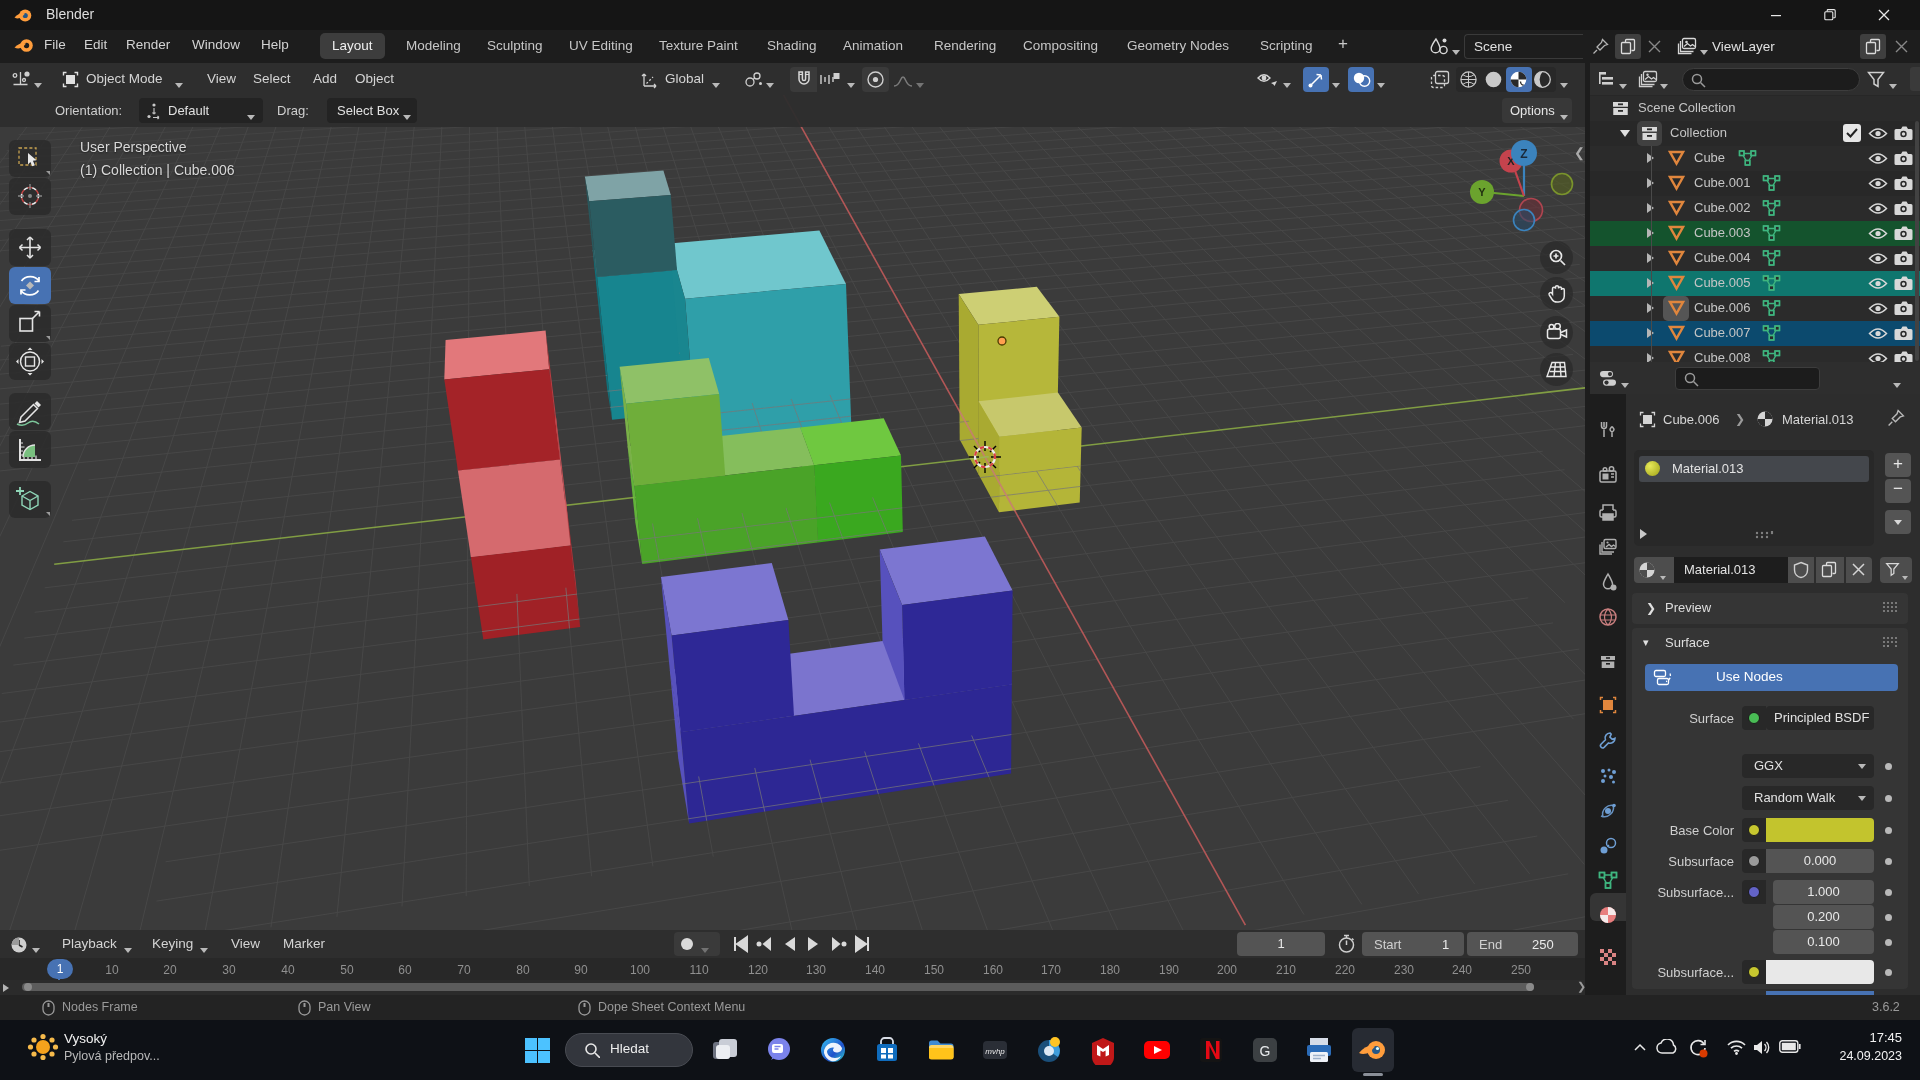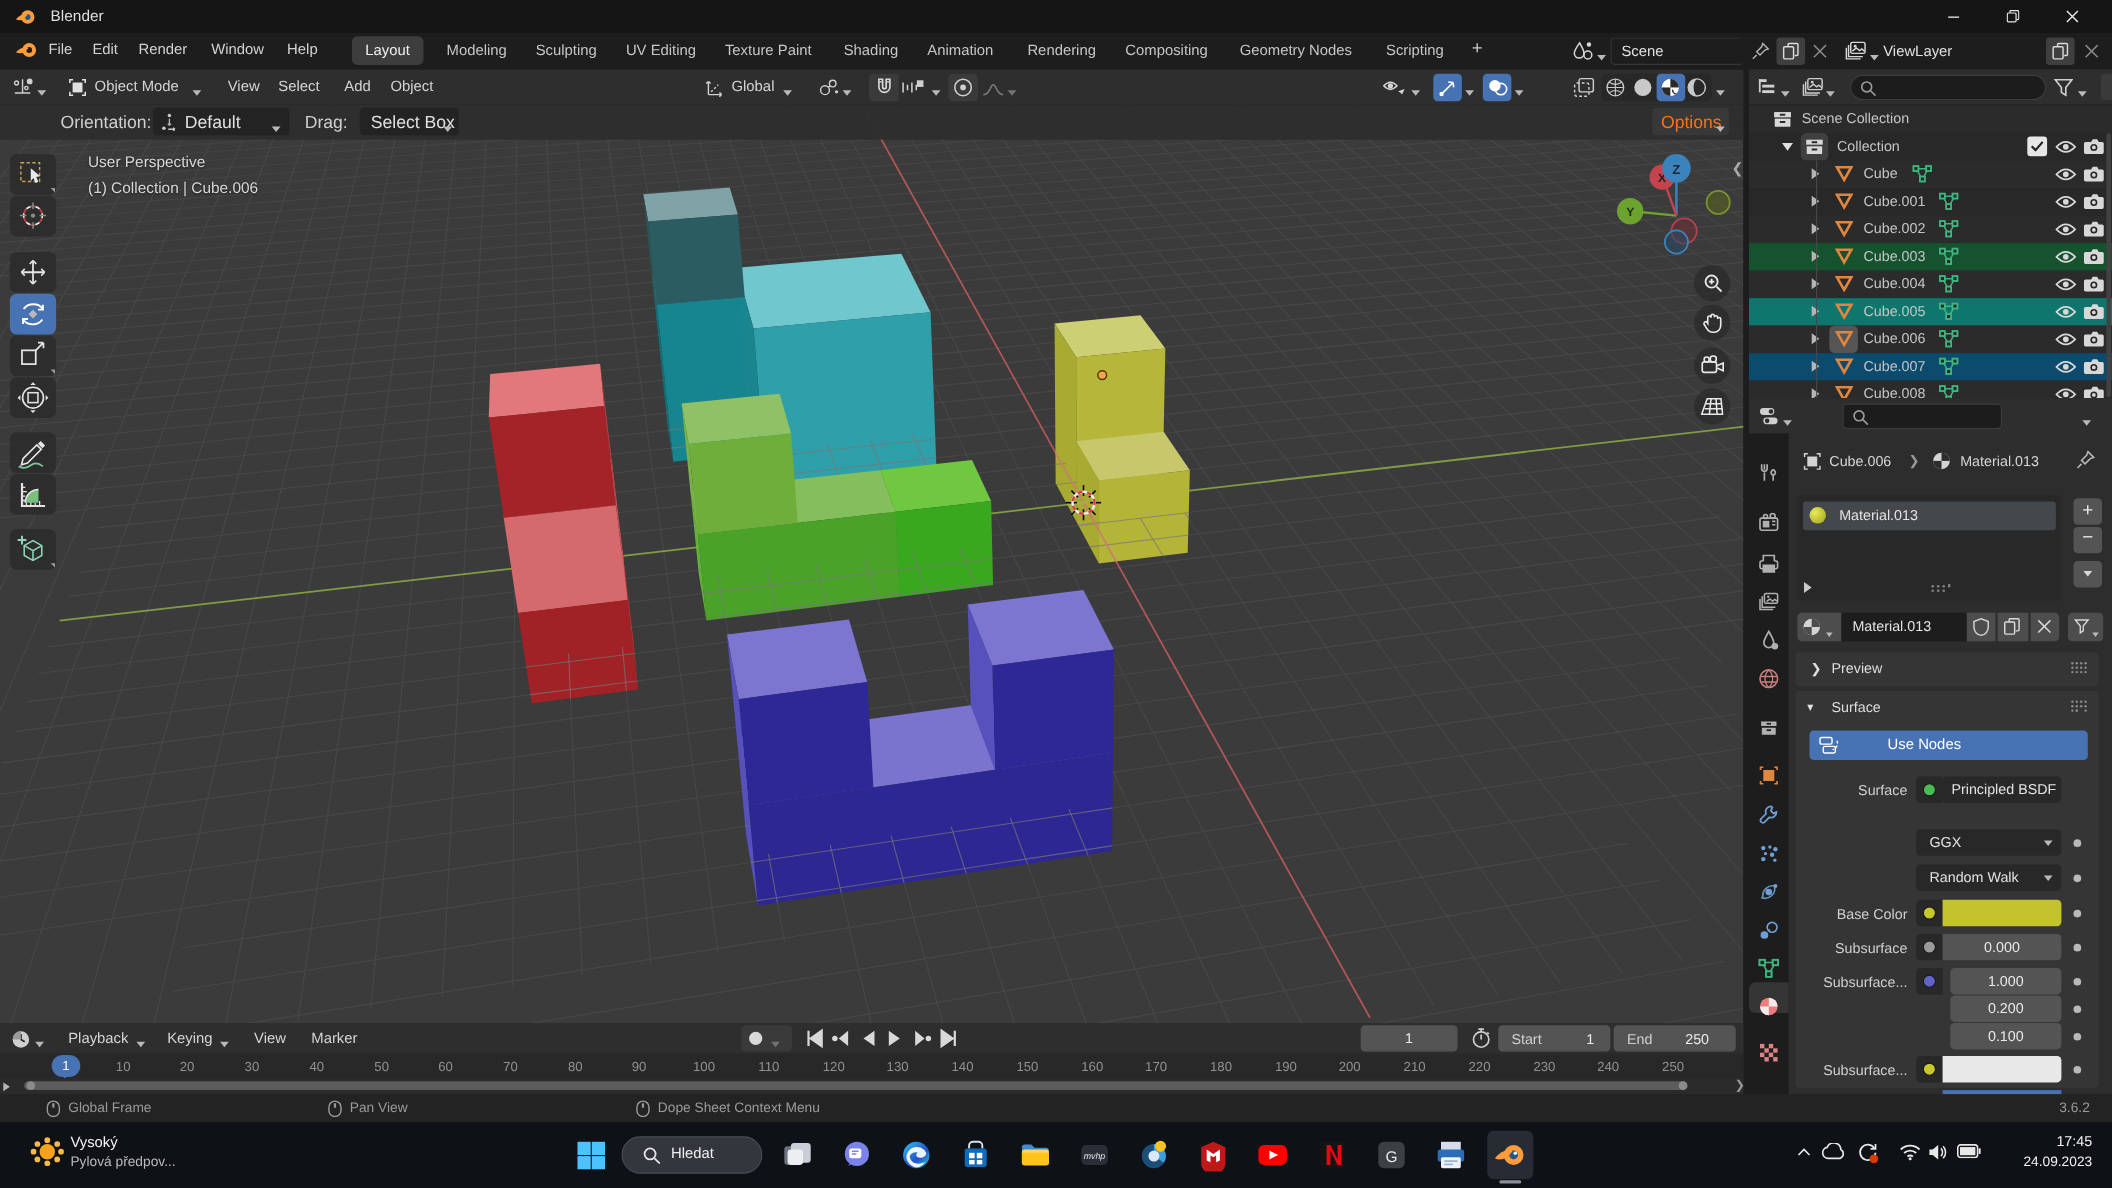--- a/index.html
+++ b/index.html
@@ -21,21 +21,21 @@
 
 
 .hdr { background:#2e2e2e; }
 .hdrtxt { position:absolute; top:8px; color:#d4d4d4; font-size:13.5px; }
 .dd { position:absolute; border-radius:4px; background:#232323; color:#d8d8d8; font-size:13px; }
 .caret { display:inline-block; width:0; height:0; border-left:4px solid transparent; border-right:4px solid transparent; border-top:5px solid #b9b9b9; vertical-align:middle; }
 
 
 #viewport { left:0; top:95px; width:1585px; height:835px; overflow:hidden; }
 #vphdr { left:0; top:63px; width:1585px; height:32px; background:#2e2e2e; }
-#orientbar { left:0; top:95px; width:1585px; height:32px; background:rgba(45,45,45,0.95); color:#cfcfcf; font-size:16px;text-align:center; }
+#orientbar { left:0; top:95px; width:1585px; height:32px; background:rgba(45,45,45,0.95); color:#cfcfcf; font-size:13px;text-align:center; }
 .toolbtn { position:absolute; left:9px; width:42px; height:37px; background:rgba(44,44,44,0.9); border-radius:6px; }
 .toolbtn.active { background:#4772b3; }
 .vptext { position:absolute; color:#d8d8d8; font-size:14px; text-shadow:0 1px 2px rgba(0,0,0,0.55); }
 .navbtn { position:absolute; width:33px; height:33px; border-radius:50%; background:rgba(41,41,41,0.7); }
 
 
 #outliner { left:1590px; top:95px; width:330px; height:267px; background:#272727; overflow:hidden; }
 #outhdr { left:1590px; top:63px; width:330px; height:32px; background:#2e2e2e; }
 .orow { position:absolute; left:0; width:330px; height:25px; font-size:13px; color:#c5c5c5; }
 .orow .nm { position:absolute; top:4px; }
@@ -1589,21 +1589,21 @@
         <circle cx="3" cy="14.5" r="1.6" fill="#c9c9c9" stroke="none"></circle>
         <path d="M7 15.5 h6 m0 0 l-1.5-1.5 m1.5 1.5 l-1.5 1.5"></path>
       </svg>
     <div class="abs" style="left:168px;top:8px;color:#e0e0e0">Default</div>
     <div class="abs" style="left:247px;top:14px"><span class="caret"></span></div>
     <div class="abs" style="left:277px;top:8px">Drag:</div>
     <div class="dd" style="left:327px;top:3px;width:90px;height:25px"></div>
     <div class="abs" style="left:337px;top:8px;color:#e0e0e0">Select Box</div>
     <div class="abs" style="left:403px;top:14px"><span class="caret"></span></div>
     <div class="dd" style="left:1502px;top:3px;width:70px;height:25px;background:#383838"></div>
-    <div class="abs" style="left:1510px;top:8px;color:#f97316">Options</div>
+    <div class="abs" style="left:1510px;top:8px;color:#e5e5e5">Options</div>
     <div class="abs" style="left:1560px;top:14px"><span class="caret"></span></div>
   </div>
 
   <div class="abs" style="left:0;top:95px;width:1585px;height:835px;pointer-events:none">
     <div class="vptext" style="left:80px;top:44px">User Perspective</div>
     <div class="vptext" style="left:80px;top:67px">(1) Collection | Cube.006</div>
 
     <div class="toolbtn" style="top:45px"><svg width="42" height="37" viewBox="0 0 42 37">
           <rect x="10" y="8" width="17" height="17" fill="none" stroke="#c8a250" stroke-width="1.3" stroke-dasharray="3 2.2"></rect>
           <path d="M19 13 l8.5 7.2 -3.6 0.6 2 4.4 -2.6 1.1 -1.9-4.4 -2.4 2.6 Z" fill="#e8e8e8"></path>
@@ -2572,21 +2572,21 @@
       <div class="abs" style="left:24px;top:3px;width:8px;height:8px;border-radius:50%;background:#8a8a8a"></div>
     </div>
     <div class="abs" style="left:1577px;top:50px;color:#9a9a9a;font-size:11px">❯</div>
   </div>
 
   <div id="status" class="abs">
     <svg class="abs" style="left:42px;top:5px" width="13" height="16" viewBox="0 0 13 16">
         <rect x="1" y="1" width="11" height="14" rx="5.5" fill="none" stroke="#999" stroke-width="1.3"></rect>
         <rect x="5.5" y="3" width="2" height="4" fill="#999"></rect>
       </svg>
-    <div class="abs" style="left:62px;top:5px">Global Frame</div>
+    <div class="abs" style="left:62px;top:5px">Nodes Frame</div>
     <svg class="abs" style="left:298px;top:5px" width="13" height="16" viewBox="0 0 13 16">
         <rect x="1" y="1" width="11" height="14" rx="5.5" fill="none" stroke="#999" stroke-width="1.3"></rect>
         <rect x="5.5" y="3" width="2" height="4" fill="#999"></rect>
       </svg>
     <div class="abs" style="left:318px;top:5px">Pan View</div>
     <svg class="abs" style="left:578px;top:5px" width="13" height="16" viewBox="0 0 13 16">
         <rect x="1" y="1" width="11" height="14" rx="5.5" fill="none" stroke="#999" stroke-width="1.3"></rect>
         <rect x="5.5" y="3" width="2" height="4" fill="#999"></rect>
       </svg>
     <div class="abs" style="left:598px;top:5px">Dope Sheet Context Menu</div>

